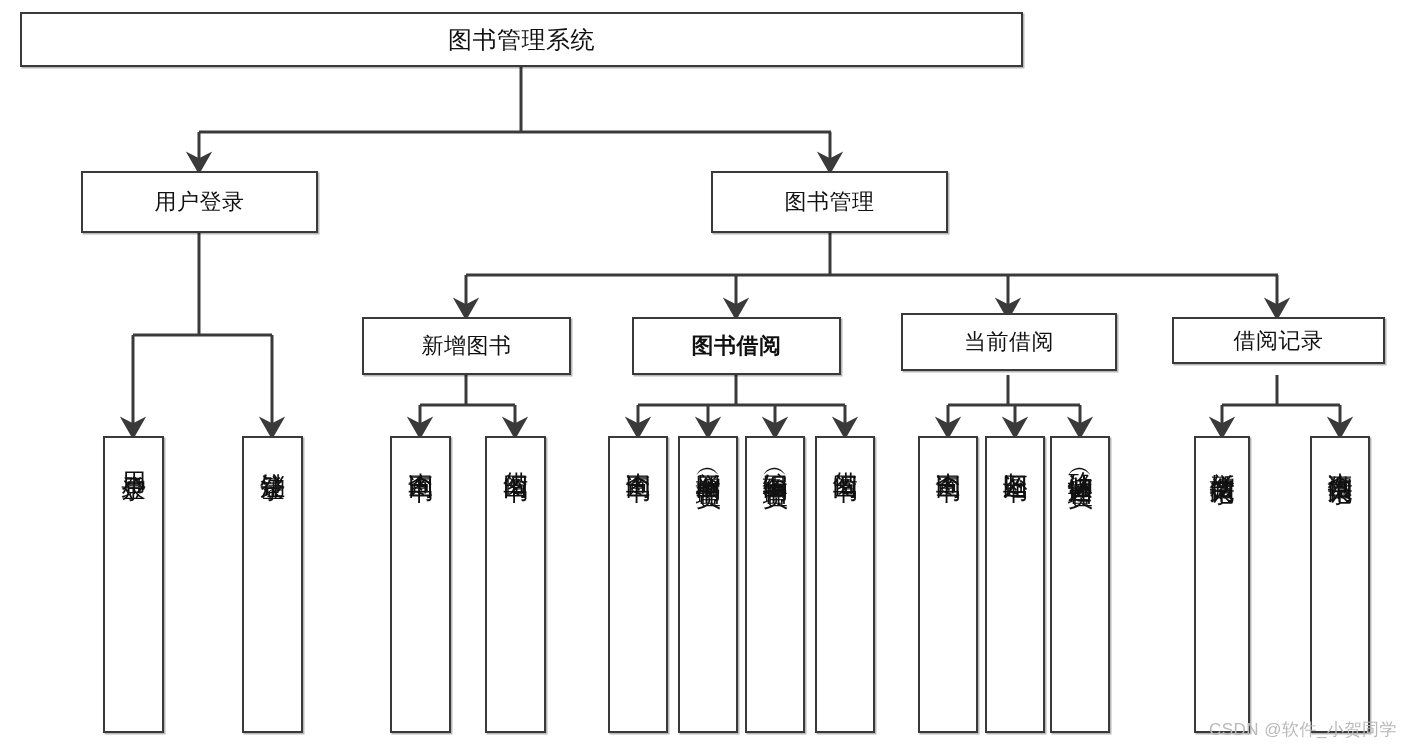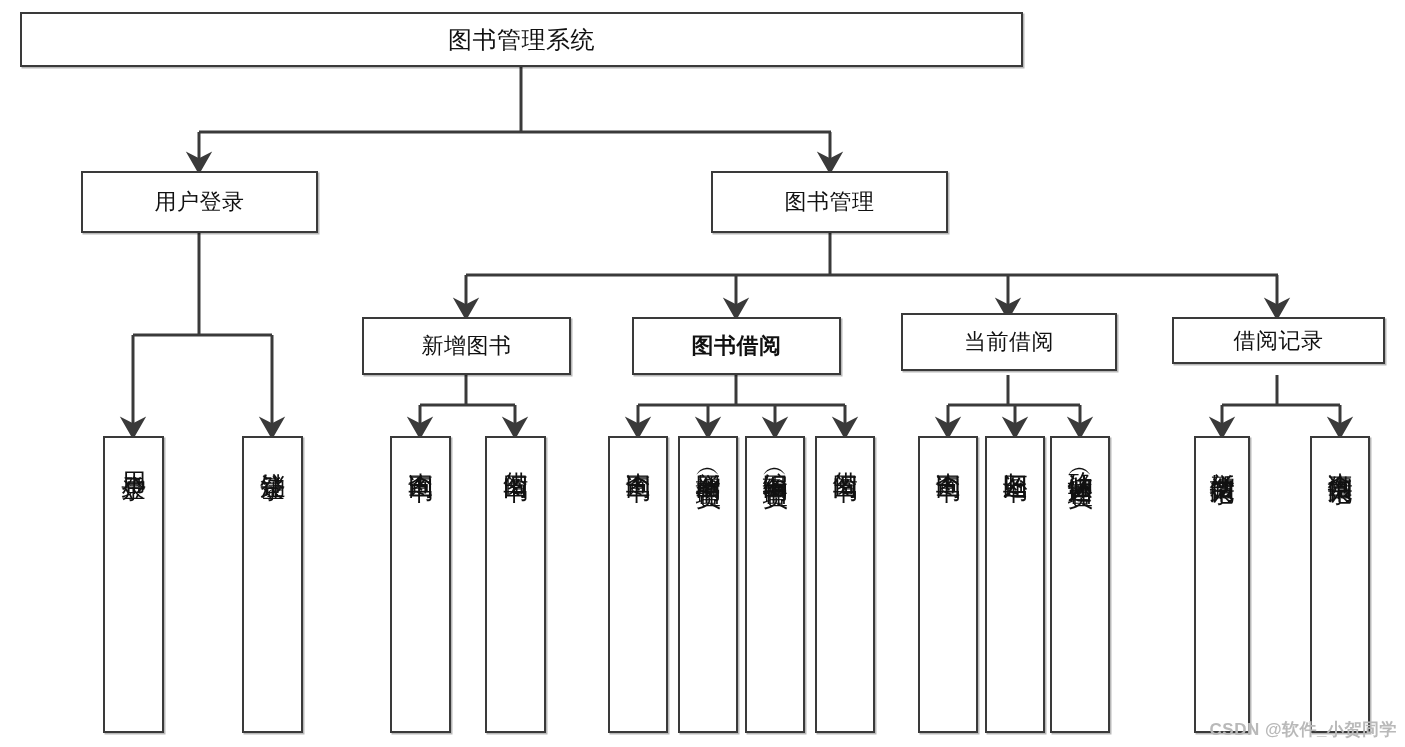--- a/index.html
+++ b/index.html
@@ -56,21 +56,20 @@
   .node.root .label{font-size:24px;}
   #watermark{
     position:absolute;
     right:8px;
     bottom:6px;
     font-size:17px;
     color:#b9b9b9;
     letter-spacing:0.5px;
     z-index:5;
     white-space:nowrap;
-    font-weight:bold;
   }
 </style>
 </head>
 <body>
 
 <div id="canvas">
 
   <svg id="edges" viewBox="0 0 1405 747" width="1405" height="747">
     <defs>
       <marker id="arrow" markerWidth="10" markerHeight="10" refX="4.2" refY="5" orient="auto" markerUnits="strokeWidth">

